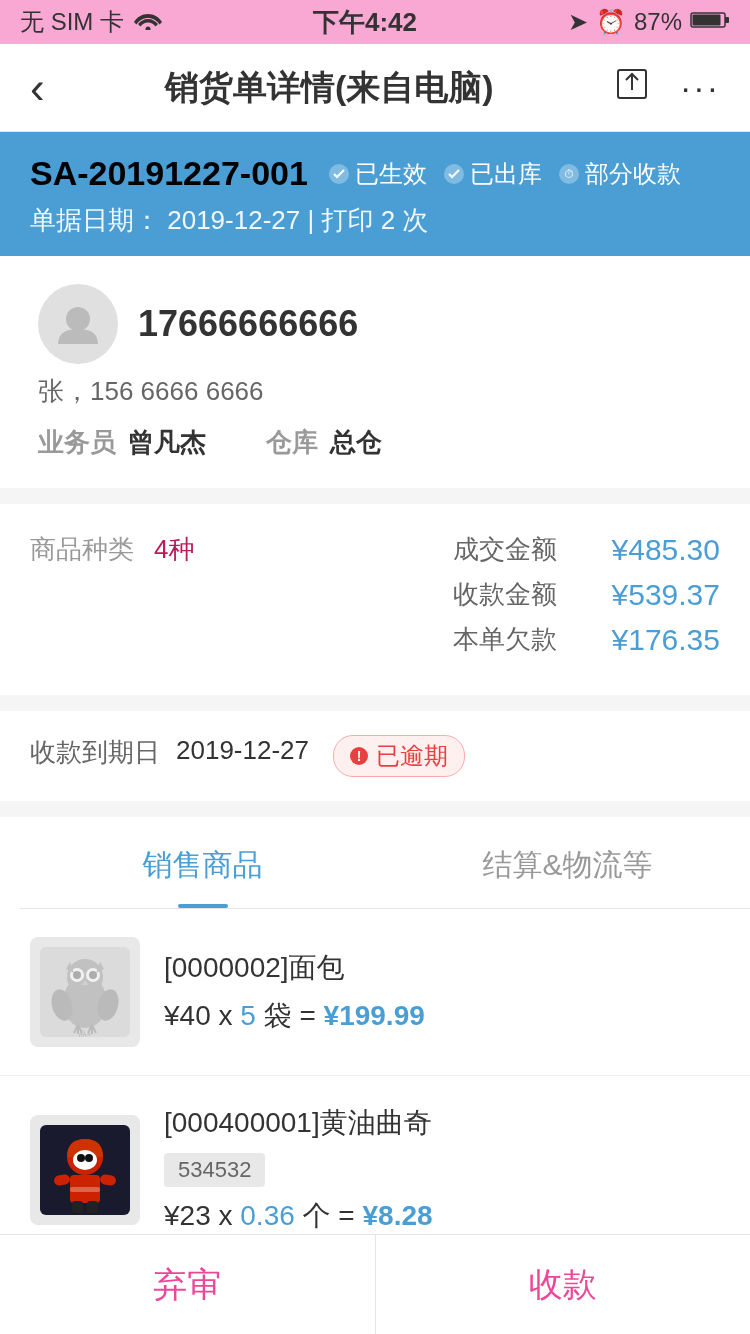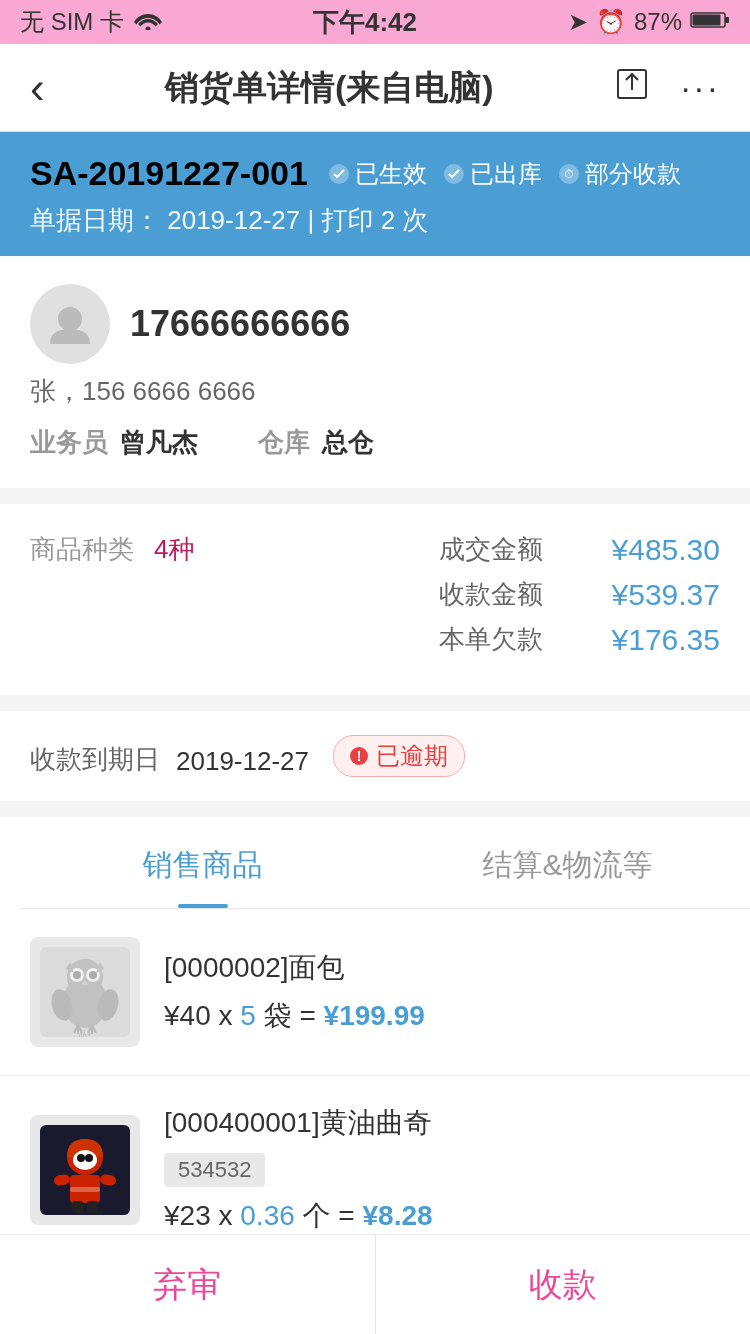--- a/index.html
+++ b/index.html
@@ -79,21 +79,21 @@
       font-size: 24px;
     }
     .order-date-row {
       color: rgba(255,255,255,0.92);
       font-size: 26px;
     }
 
     
     .customer-section {
       background: #fff;
-      padding: 28px 30px;
+      padding: 28px 38px;
       margin-top: 0;
     }
     .customer-row {
       display: flex;
       align-items: center;
       gap: 20px;
       margin-bottom: 10px;
     }
     .avatar {
       width: 80px;
@@ -138,31 +138,31 @@
       margin-top: 16px;
       display: flex;
       align-items: flex-start;
       justify-content: space-between;
     }
     .summary-left { }
     .summary-item { display: flex; align-items: center; gap: 20px; font-size: 26px; margin-bottom: 4px; }
     .summary-label { color: #999; }
     .summary-value { color: #be185d; }
     .summary-right { text-align: right; }
-    .amount-row { display: flex; align-items: center; justify-content: space-between; gap: 37px; margin-bottom: 10px; }
+    .amount-row { display: flex; align-items: center; justify-content: space-between; gap: 23px; margin-bottom: 10px; }
     .amount-label { font-size: 26px; color: #666; }
     .amount-value { font-size: 30px; color: #4a9ed4; font-weight: 500; min-width: 140px; text-align: right; }
 
     
     .due-section {
       background: #fff;
       padding: 24px 30px;
       margin-top: 16px;
       display: flex;
-      align-items: flex-end;
+      align-items: flex-start;
       gap: 16px;
     }
     .due-label { font-size: 26px; color: #666; }
     .due-date { font-size: 26px; color: #333; }
     .overdue-badge {
       display: flex;
       align-items: center;
       gap: 8px;
       background: #fff0f0;
       border: 1px solid #ffaaaa;

